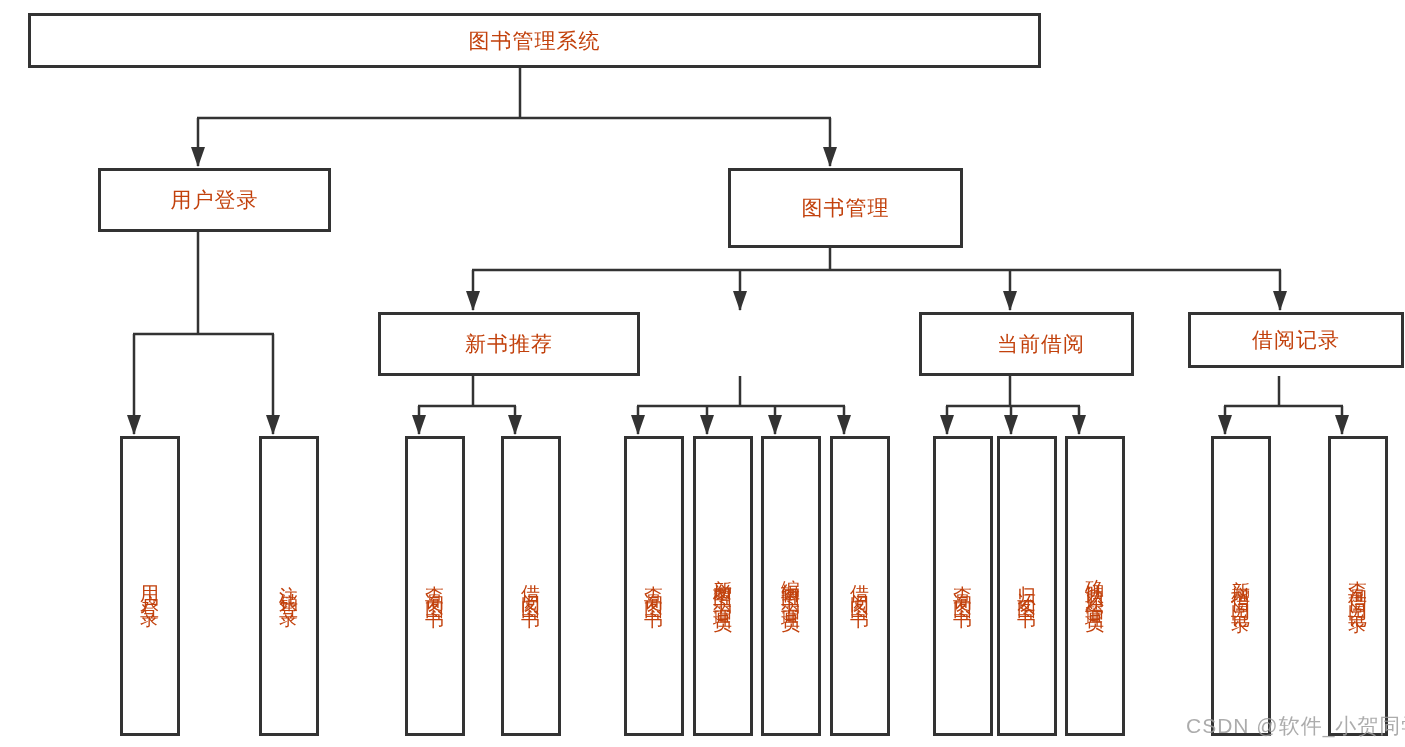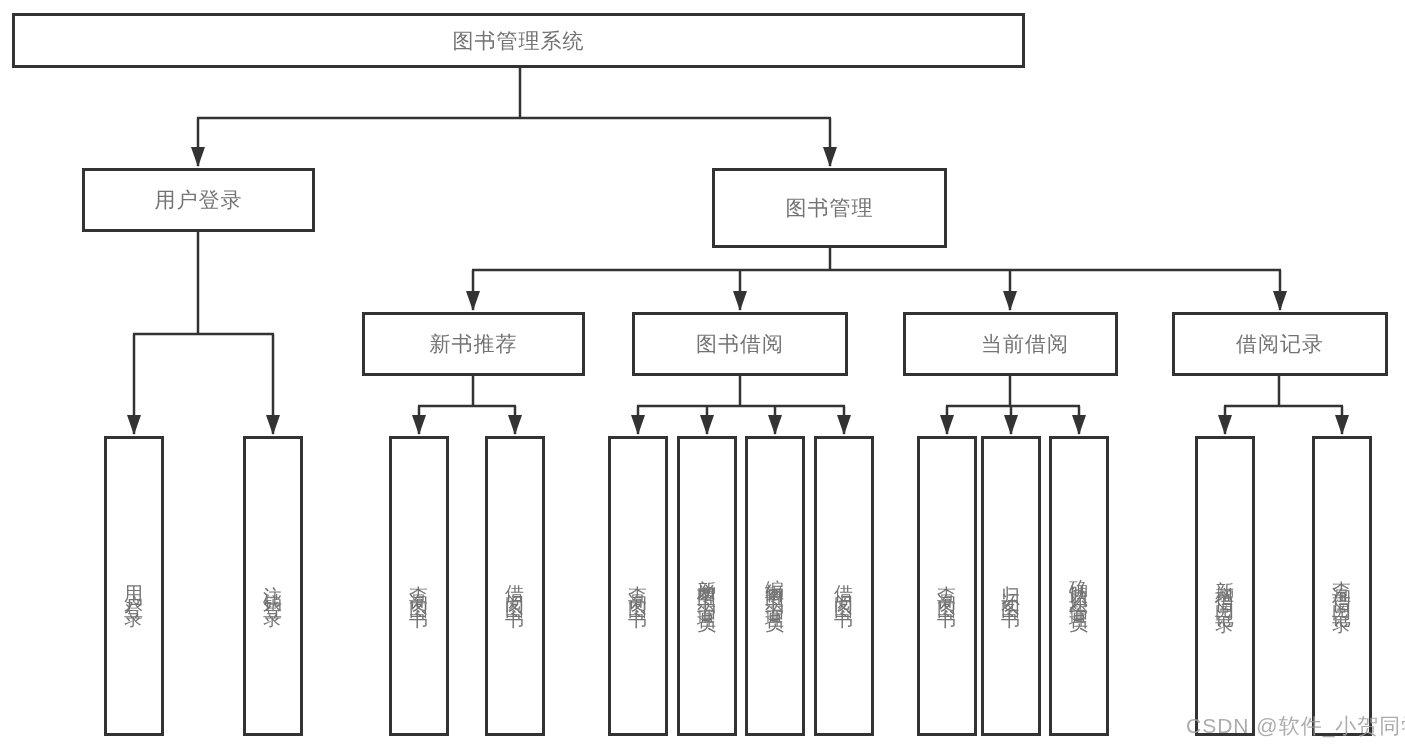--- a/index.html
+++ b/index.html
@@ -5,21 +5,22 @@
   html,body{margin:0;padding:0;background:#ffffff;}
   #canvas{
     position:relative;width:1405px;height:747px;background:#ffffff;overflow:hidden;
     font-family:"Liberation Sans","DejaVu Sans",sans-serif;color:#333333;
   }
   #connectors{position:absolute;left:0;top:0;width:1405px;height:747px;z-index:1;}
   #connectors line{stroke:#333333;stroke-width:2.5;}
   .box{
     position:absolute;box-sizing:border-box;border:3px solid #333333;background:#ffffff;
     display:flex;align-items:center;justify-content:center;z-index:2;
-    color:#737373;
+    color:#c2410c;
+    margin-left:16px;
   }
   .hbox{font-size:21px;letter-spacing:1px;}
   .vbox{
     font-size:19px;
     writing-mode:vertical-rl;
     text-orientation:mixed;
     letter-spacing:8px;
     line-height:1;
     text-align:center;
   }
@@ -96,24 +97,23 @@
       <line x1="1225" y1="406" x2="1225" y2="434" marker-end="url(#arrow)"></line>
       <line x1="1342" y1="406" x2="1342" y2="434" marker-end="url(#arrow)"></line>
     </g>
   </svg>
 
   <div class="box hbox" style="left:12px;top:13px;width:1013px;height:55px;">图书管理系统</div>
 
   <div class="box hbox" style="left:82px;top:168px;width:233px;height:64px;">用户登录</div>
   <div class="box hbox" style="left:712px;top:168px;width:235px;height:80px;">图书管理</div>
 
-  <div class="box hbox" style="left:362px;top:312px;width:223px;height:64px;">新书推荐</div>
-  <div class="box hbox" style="left:632px;top:312px;width:216px;height:64px;">图书借阅</div>
+  <div class="box hbox" style="left:362px;top:312px;width:262px;height:64px;">新书推荐</div>
   <div class="box hbox" style="left:903px;top:312px;width:215px;height:64px;padding-left:29px;">当前借阅</div>
-  <div class="box hbox" style="left:1172px;top:312px;width:216px;height:64px;">借阅记录</div>
+  <div class="box hbox" style="left:1172px;top:312px;width:216px;height:56px;">借阅记录</div>
 
   <div class="box vbox" style="left:104px;top:436px;width:60px;height:300px;">用户登录</div>
   <div class="box vbox" style="left:243px;top:436px;width:60px;height:300px;">注销登录</div>
 
   <div class="box vbox" style="left:389px;top:436px;width:60px;height:300px;">查询图书</div>
   <div class="box vbox" style="left:485px;top:436px;width:60px;height:300px;">借阅图书</div>
 
   <div class="box vbox" style="left:608px;top:436px;width:60px;height:300px;">查询图书</div>
   <div class="box vbox" style="left:677px;top:436px;width:60px;height:300px;letter-spacing:5px;">新增图书（管理员）</div>
   <div class="box vbox" style="left:745px;top:436px;width:60px;height:300px;letter-spacing:5px;">编辑图书（管理员）</div>

